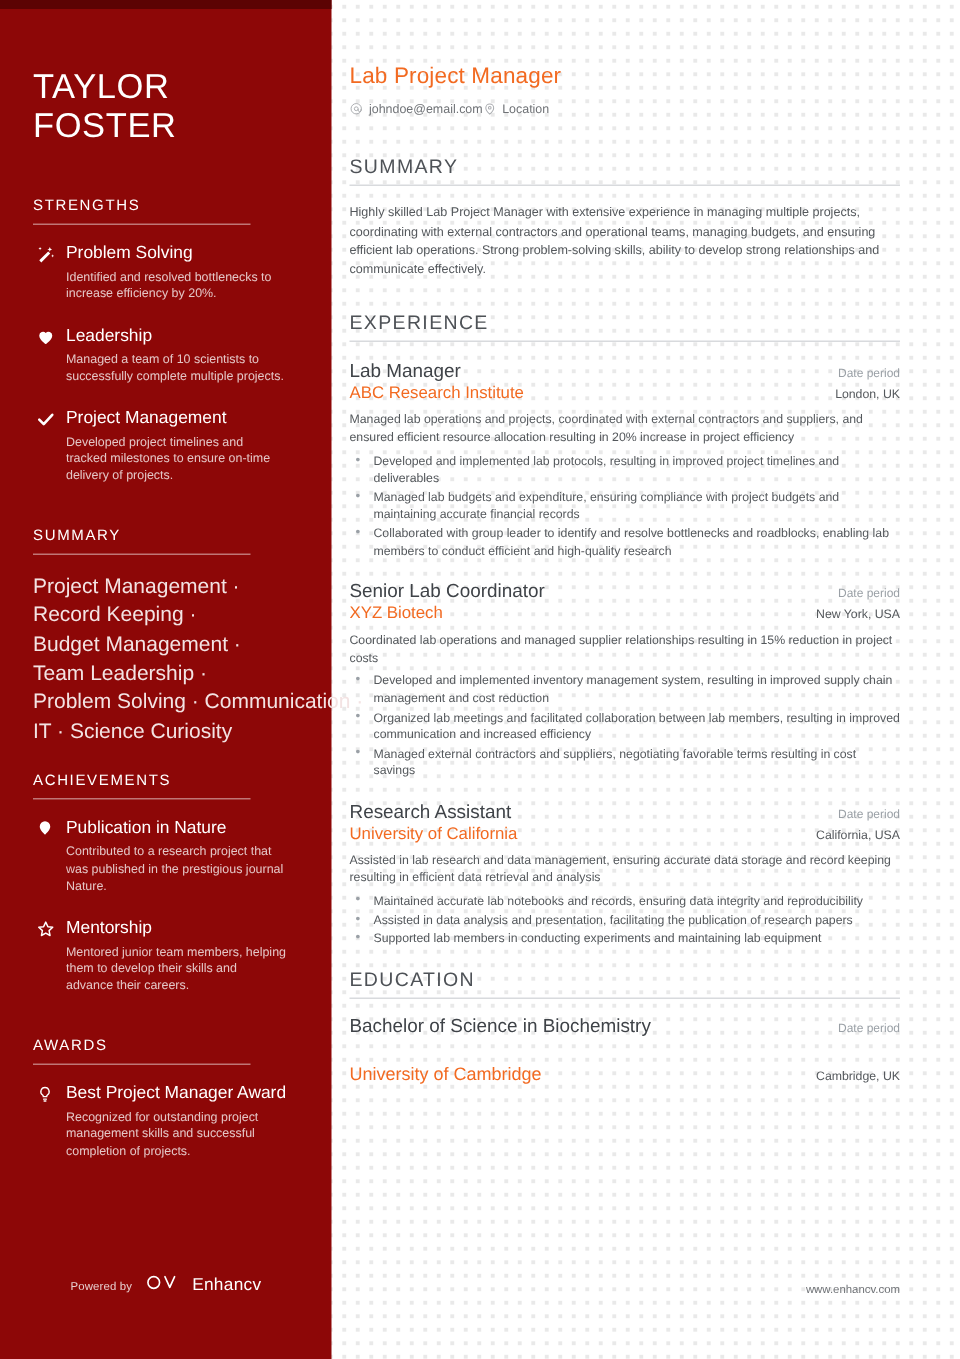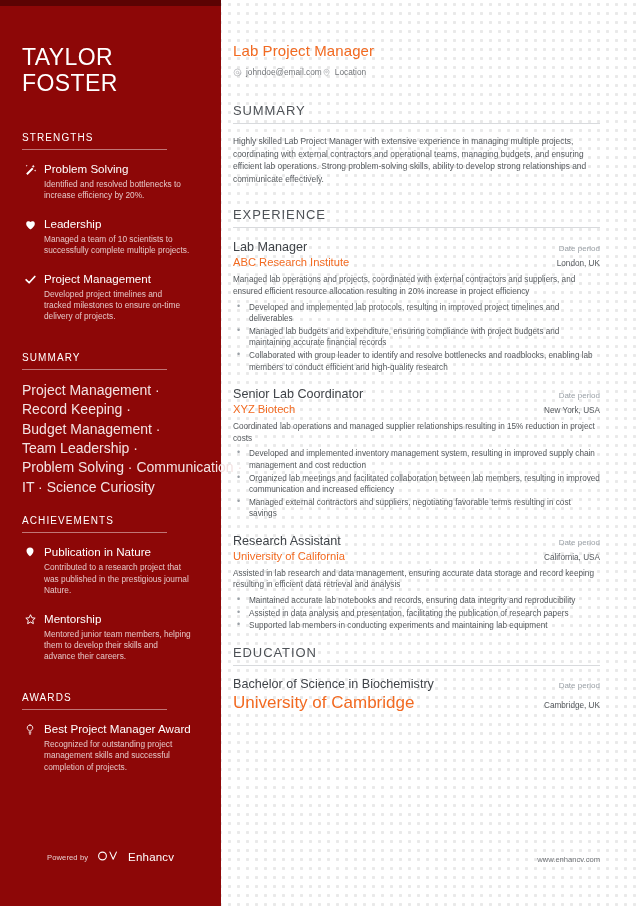--- a/index.html
+++ b/index.html
@@ -181,23 +181,23 @@
     font-size: 9px;
   }
 
   .edu-block { margin-top: 2px; }
   .edu-deg {
     font-size: 12.6px;
     color: #3f4348;
     font-weight: 400;
   }
   .edu-school {
-    font-size: 17px;
+    font-size: 12px;
     color: #f26a21;
-    margin-top: 1px;
+    margin-top: 17px;
   }
 
   .site-url {
     position: absolute;
     right: 40px; bottom: 42px;
     font-size: 7.6px;
     color: #6f7276;
   }
   .sec-gap { height: 14px; }
 </style>

